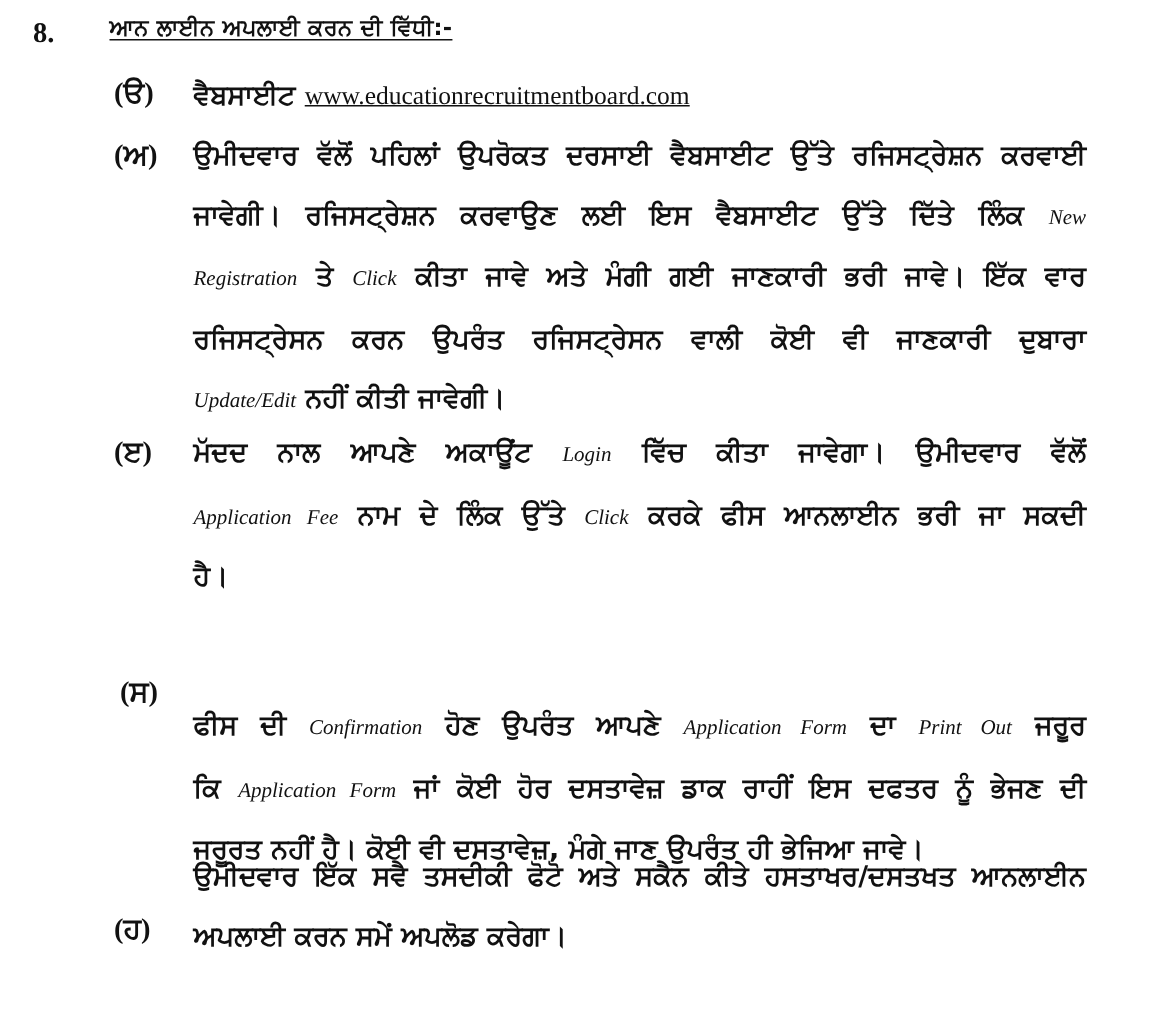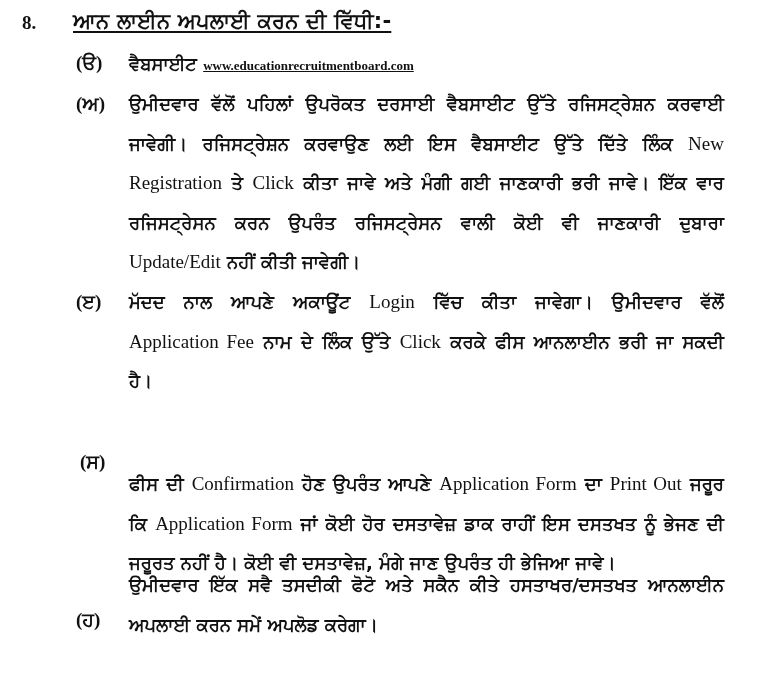--- a/index.html
+++ b/index.html
@@ -8,42 +8,43 @@
       background: #ffffff; color: #111111;
       font-family: "Liberation Serif", "DejaVu Serif", serif;
       position: relative;
     }
     .num {
       position: absolute; left: 22px; top: 12px;
       font-size: 19px; font-weight: bold;
     }
     .heading {
       position: absolute; left: 73px; top: 9px;
-      font-size: 21px; font-weight: bold;
+      font-size: 15px; font-weight: bold;
       text-decoration: underline; text-underline-offset: 3px;
       font-family: "DejaVu Sans", sans-serif; letter-spacing: 0.2px;
     }
     .marker {
       position: absolute; font-size: 19px;
       font-family: "Liberation Serif", serif; font-weight: bold;
     }
     .para {
       position: absolute; left: 129px; width: 595px;
       font-size: 18px; line-height: 39.5px; text-align: justify;
       font-family: "DejaVu Sans", sans-serif; font-weight: bold;
     }
     .para .en {
       font-family: "Liberation Serif", serif; font-weight: normal;
-      font-size: 19px;
+      font-size: 14px;
+      font-style: italic;
     }
     .line { display: block; white-space: nowrap; text-align-last: justify; text-align: justify; }
     .line.last { text-align-last: left; }
     .url {
-      font-family: "Liberation Serif", serif; font-weight: bold;
-      text-decoration: underline; font-size: 13px;
+      font-family: "Liberation Serif", serif; font-weight: normal;
+      text-decoration: underline; font-size: 17px;
     }
   </style>
 </head>
 <body>
 
 <div class="num">8.</div>
 <div class="heading">ਆਨ ਲਾਈਨ ਅਪਲਾਈ ਕਰਨ ਦੀ ਵਿੱਧੀ:-</div>
 
 <div class="marker" style="left:76px; top:52px;">(ੳ)</div>
 <div class="para" style="top:44px;">
@@ -64,21 +65,21 @@
 <div class="marker" style="left:76px; top:291px;">(ੲ)</div>
 <div class="para" style="top:282px;">
   <span class="line"><span>ਮੱਦਦ ਨਾਲ ਆਪਣੇ ਅਕਾਊਂਟ </span><span class="en">Login</span><span> ਵਿੱਚ ਕੀਤਾ ਜਾਵੇਗਾ। ਉਮੀਦਵਾਰ ਵੱਲੋਂ</span></span>
   <span class="line"><span class="en">Application Fee</span><span> ਨਾਮ ਦੇ ਲਿੰਕ ਉੱਤੇ </span><span class="en">Click</span><span> ਕਰਕੇ ਫੀਸ ਆਨਲਾਈਨ ਭਰੀ ਜਾ ਸਕਦੀ</span></span>
   <span class="line last"><span>ਹੈ।</span></span>
 </div>
 
 <div class="marker" style="left:80px; top:451px;">(ਸ)</div>
 <div class="para" style="top:464px;">
   <span class="line"><span>ਫੀਸ ਦੀ </span><span class="en">Confirmation</span><span> ਹੋਣ ਉਪਰੰਤ ਆਪਣੇ </span><span class="en">Application Form</span><span> ਦਾ </span><span class="en">Print Out</span><span> ਜਰੂਰ</span></span>
-  <span class="line"><span>ਕਿ </span><span class="en">Application Form</span><span> ਜਾਂ ਕੋਈ ਹੋਰ ਦਸਤਾਵੇਜ਼ ਡਾਕ ਰਾਹੀਂ ਇਸ ਦਸਤਖਤ ਨੂੰ ਭੇਜਣ ਦੀ</span></span>
+  <span class="line"><span>ਕਿ </span><span class="en">Application Form</span><span> ਜਾਂ ਕੋਈ ਹੋਰ ਦਸਤਾਵੇਜ਼ ਡਾਕ ਰਾਹੀਂ ਇਸ ਦਫਤਰ ਨੂੰ ਭੇਜਣ ਦੀ</span></span>
   <span class="line last"><span>ਜਰੂਰਤ ਨਹੀਂ ਹੈ। ਕੋਈ ਵੀ ਦਸਤਾਵੇਜ਼, ਮੰਗੇ ਜਾਣ ਉਪਰੰਤ ਹੀ ਭੇਜਿਆ ਜਾਵੇ।</span></span>
 </div>
 
 <div class="marker" style="left:76px; top:609px;">(ਹ)</div>
 <div class="para" style="top:565px;">
   <span class="line"><span>ਉਮੀਦਵਾਰ ਇੱਕ ਸਵੈ ਤਸਦੀਕੀ ਫੋਟੋ ਅਤੇ ਸਕੈਨ ਕੀਤੇ ਹਸਤਾਖਰ/ਦਸਤਖਤ ਆਨਲਾਈਨ</span></span>
   <span class="line last"><span>ਅਪਲਾਈ ਕਰਨ ਸਮੇਂ ਅਪਲੋਡ ਕਰੇਗਾ।</span></span>
 </div>
 
 </body></html>

